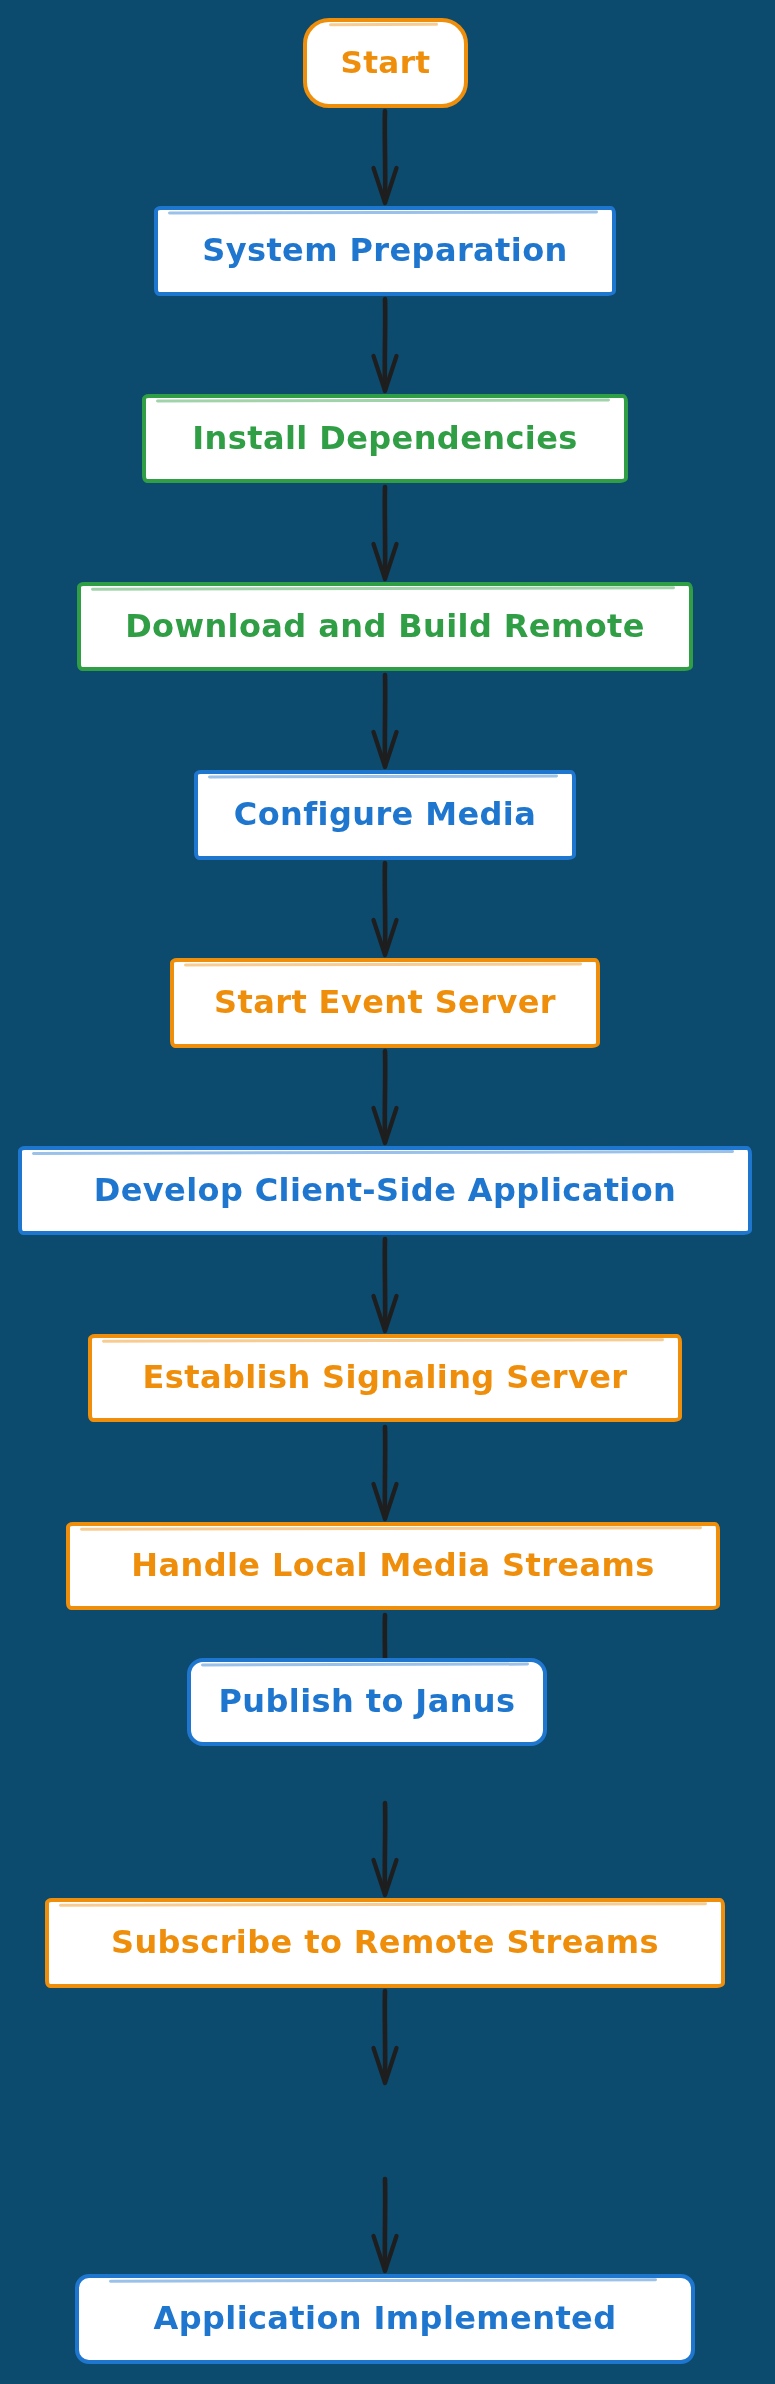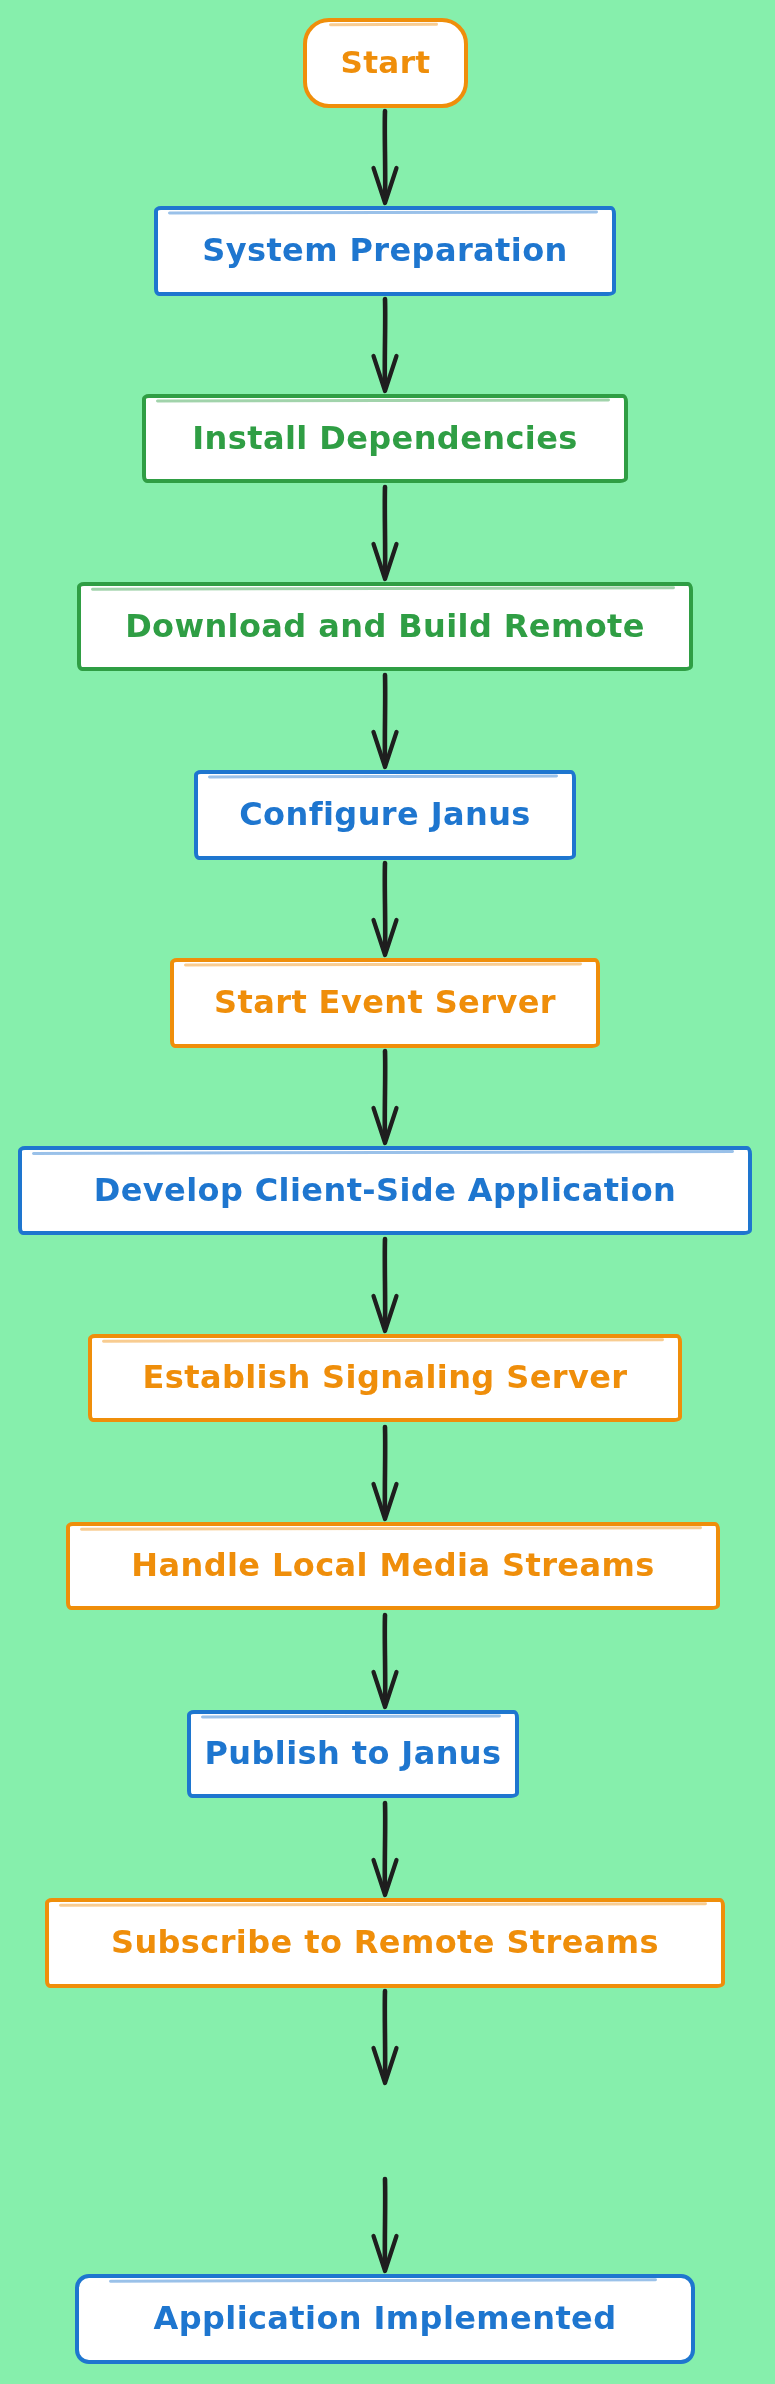--- a/index.html
+++ b/index.html
@@ -4,21 +4,21 @@
 <style>
   html, body {
     margin: 0;
     padding: 0;
     background: #ffffff;
   }
   #canvas {
     position: relative;
     width: 775px;
     height: 2384px;
-    background: #86efac;
+    background: #0c4a6e;
     overflow: hidden;
     font-family: "DejaVu Sans", "Liberation Sans", sans-serif;
   }
 
   
   .node {
     position: absolute;
     box-sizing: border-box;
     display: flex;
     align-items: center;
@@ -61,21 +61,21 @@
   .n0  { left: 303px; top: 18px;   width: 165px; height: 90px; }
   .n0 .label { font-size: 31px; }
   .n1  { left: 154px; top: 206px;  width: 462px; height: 90px; }
   .n2  { left: 142px; top: 394px;  width: 486px; height: 89px; }
   .n3  { left: 77px;  top: 582px;  width: 616px; height: 89px; }
   .n4  { left: 194px; top: 770px;  width: 382px; height: 90px; }
   .n5  { left: 170px; top: 958px;  width: 430px; height: 90px; }
   .n6  { left: 18px;  top: 1146px; width: 734px; height: 89px; }
   .n7  { left: 88px;  top: 1334px; width: 594px; height: 88px; }
   .n8  { left: 66px;  top: 1522px; width: 654px; height: 88px; }
-  .n9  { left: 187px; top: 1710px; width: 332px; height: 88px; }
+  .n9  { left: 187px; top: 1658px; width: 360px; height: 88px; border-radius: 16px; }
   .n10 { left: 45px;  top: 1898px; width: 680px; height: 90px; }
   .n11 { left: 71px;  top: 2086px; width: 628px; height: 88px; }
   .n12 { left: 75px;  top: 2274px; width: 620px; height: 90px; }
 
   
   .arrow {
     position: absolute;
     left: 367px;
     width: 36px;
     height: 98px;
@@ -138,21 +138,21 @@
   <div class="node n3 c-green shape-rect">
     <span class="label">Download and Build Remote</span>
   </div>
 
   <svg class="arrow a3" viewBox="0 0 36 98" aria-hidden="true">
     <path class="shaft" d="M18 3 C 18.7 30, 17.4 58, 18 92"></path>
     <path class="head" d="M6.5 60 C 10 71, 14.5 84, 18 95 C 21.5 84, 26 71, 29.5 60"></path>
   </svg>
 
   <div class="node n4 c-blue shape-rect">
-    <span class="label">Configure Janus</span>
+    <span class="label">Configure Media</span>
   </div>
 
   <svg class="arrow a4" viewBox="0 0 36 98" aria-hidden="true">
     <path class="shaft" d="M18 3 C 17.2 28, 18.8 60, 18 92"></path>
     <path class="head" d="M6.5 60 C 10 71, 14.5 84, 18 95 C 21.5 84, 26 71, 29.5 60"></path>
   </svg>
 
   <div class="node n5 c-orange shape-rect">
     <span class="label">Start Event Server</span>
   </div>

